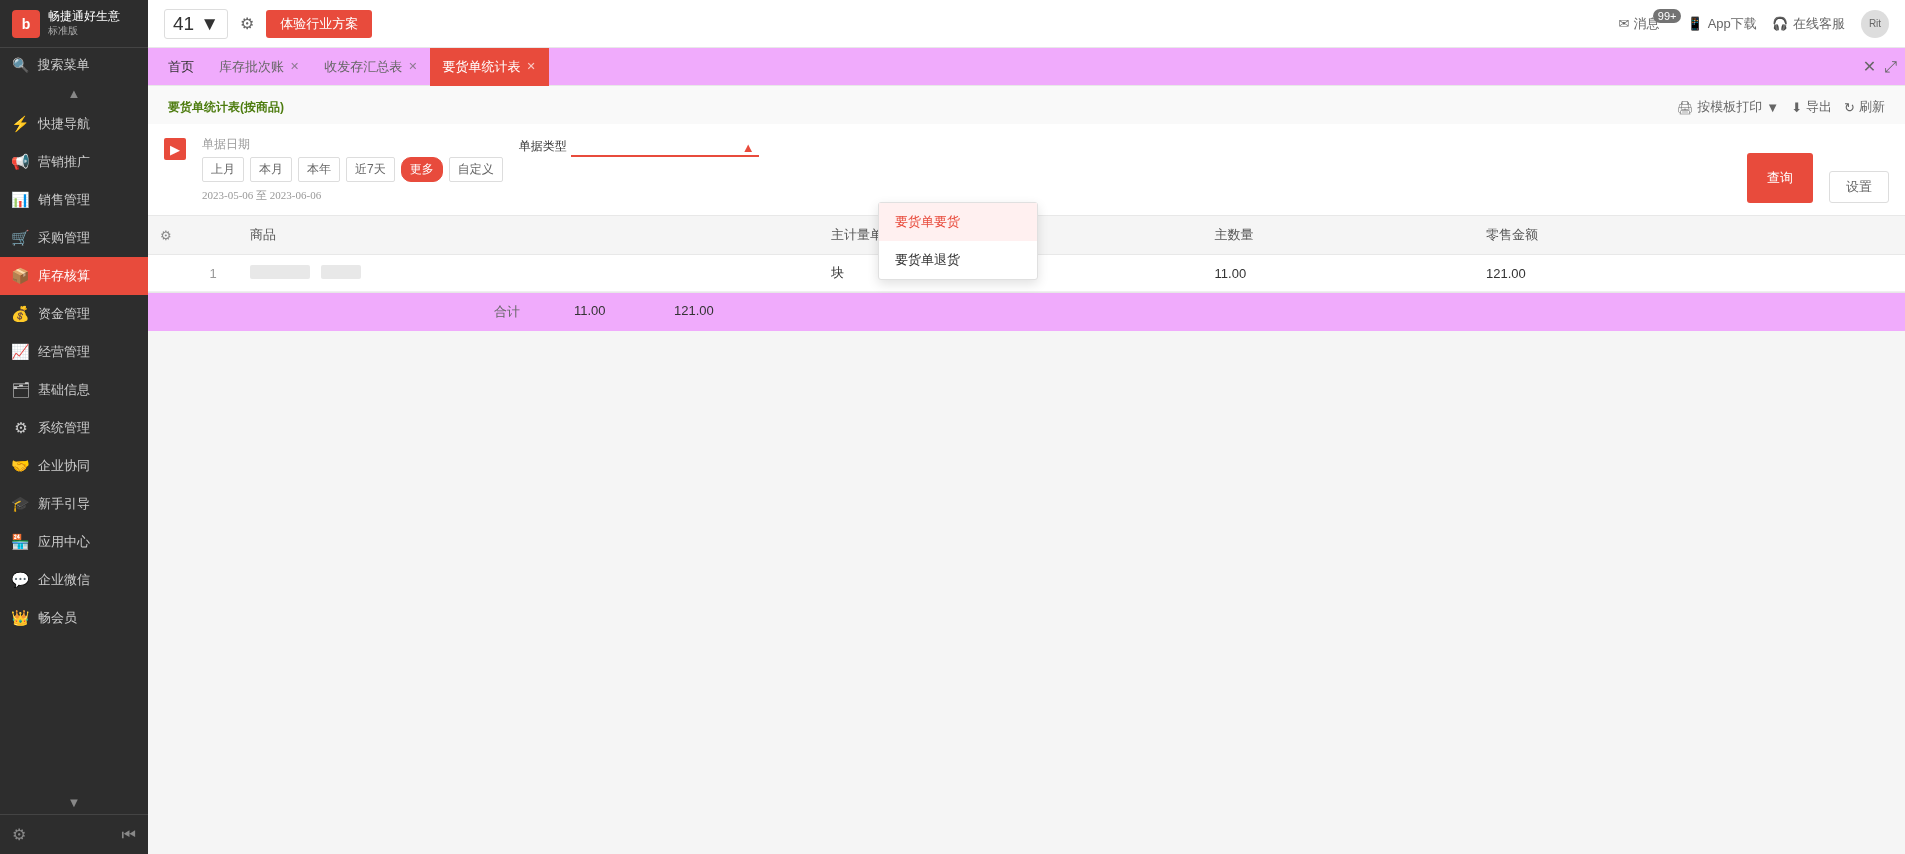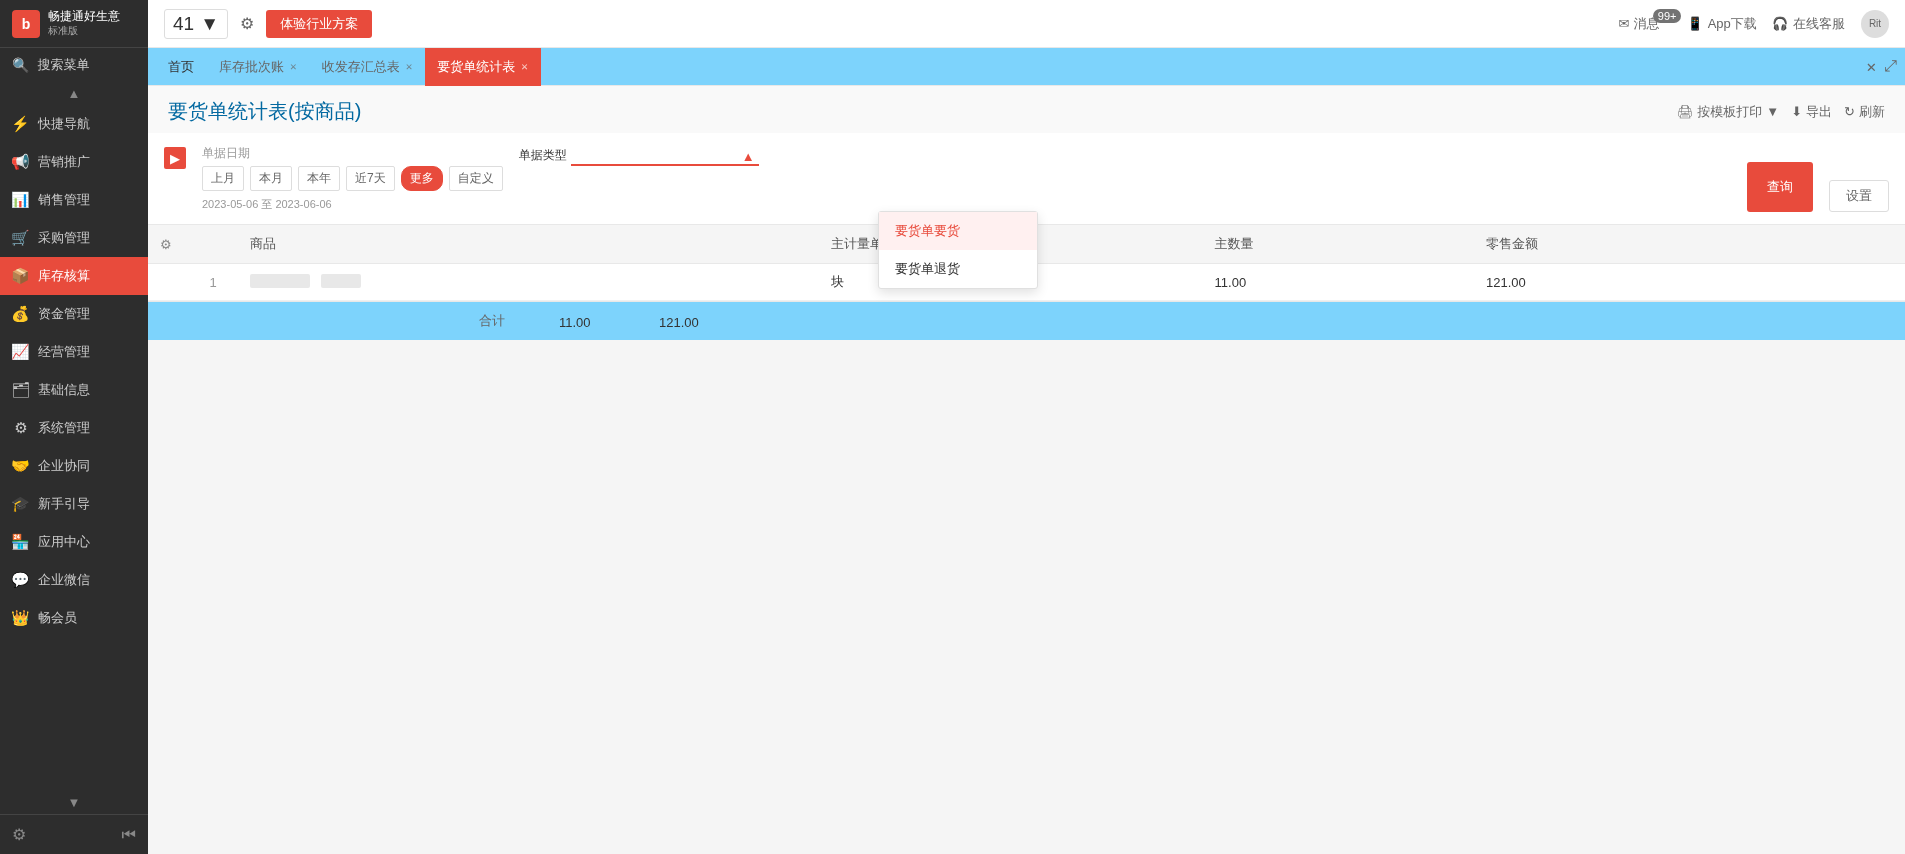--- a/index.html
+++ b/index.html
@@ -35,48 +35,48 @@
     .topbar-left { display: flex; align-items: center; gap: 12px; }
     .topbar-selector { display: flex; align-items: center; gap: 6px; font-size: 19px; color: #333; border: 1px solid #ddd; padding: 3px 8px; border-radius: 3px; cursor: pointer; }
     .topbar-gear { color: #666; cursor: pointer; font-size: 16px; }
     .topbar-promo-btn { background: #e84b3c; color: white; border: none; padding: 5px 14px; border-radius: 3px; cursor: pointer; font-size: 13px; }
     .topbar-right { display: flex; align-items: center; gap: 16px; font-size: 13px; color: #666; }
     .topbar-badge { position: relative; display: flex; align-items: center; gap: 4px; cursor: pointer; }
     .badge-count { background: #737373; color: white; border-radius: 10px; padding: 1px 5px; font-size: 11px; position: absolute; top: -6px; right: -10px; }
     .topbar-avatar { width: 28px; height: 28px; background: #ddd; border-radius: 50%; display: flex; align-items: center; justify-content: center; overflow: hidden; }
 
     
-    .tabs-bar { height: 38px; background: #7dd3fc; display: flex; align-items: center; border-bottom: 1px solid #e8e8e8; padding: 0 8px; flex-shrink: 0; font-family: Liberation Mono, monospace; }
+    .tabs-bar { height: 38px; background: #f0abfc; display: flex; align-items: center; border-bottom: 1px solid #e8e8e8; padding: 0 8px; flex-shrink: 0; }
     .tab { display: flex; align-items: center; padding: 0 12px; height: 38px; font-size: 13px; color: #666; cursor: pointer; border-right: 1px solid transparent; white-space: nowrap; }
     .tab.active { background: #e84b3c; color: white; }
     .tab-close { margin-left: 6px; font-size: 11px; opacity: 0.7; }
     .tab-home { color: #333; font-weight: 500; }
     .tabs-actions { margin-left: auto; display: flex; align-items: center; gap: 8px; }
     .tabs-action-btn { color: #666; cursor: pointer; font-size: 16px; }
 
     
     .content { flex: 1; overflow: auto; padding: 0; position: relative; }
 
     
     .page-header { display: flex; align-items: center; justify-content: space-between; padding: 12px 20px 8px; background: #f9f9f9; }
-    .page-title { font-size: 20px; font-weight: 400; color: #0369a1; }
+    .page-title { font-size: 12px; font-weight: 700; color: #4d7c0f; }
     .page-actions { display: flex; align-items: center; gap: 12px; font-size: 13px; color: #666; }
     .page-action-btn { display: flex; align-items: center; gap: 4px; cursor: pointer; color: #666; }
     .page-action-refresh { display: flex; align-items: center; gap: 4px; cursor: pointer; color: #666; }
 
     
     .filter-area { background: #fff; padding: 12px 16px; border-bottom: 1px solid #e8e8e8; display: flex; align-items: flex-start; gap: 16px; flex-wrap: wrap; position: relative; }
     .filter-expand-btn { width: 22px; height: 22px; background: #e84b3c; color: white; display: flex; align-items: center; justify-content: center; cursor: pointer; border-radius: 2px; flex-shrink: 0; margin-top: 2px; }
 
     .filter-group { display: flex; flex-direction: column; gap: 4px; }
     .filter-label { font-size: 12px; color: #999; }
     .filter-date-row { display: flex; align-items: center; gap: 6px; }
     .filter-date-btn { padding: 3px 8px; border: 1px solid #ddd; background: #fff; cursor: pointer; font-size: 12px; color: #666; border-radius: 2px; }
     .filter-date-btn.active-red { background: #e84b3c; color: white; border-color: #e84b3c; border-radius: 10px; }
-    .filter-date-sub { font-size: 11px; color: #999; margin-top: 2px; }
+    .filter-date-sub { font-size: 11px; color: #999; margin-top: 2px; font-family: Liberation Serif, serif; }
 
     .filter-type-group { display: flex; gap: 4px; min-width: 200px; }
     .filter-type-label { font-size: 12px; color: #333; display: flex; align-items: center; gap: 4px; }
     .filter-type-input { border: none; border-bottom: 2px solid #e84b3c; outline: none; font-size: 13px; padding: 2px 6px; min-width: 180px; background: transparent; }
 
     .filter-warehouse-group { display: flex; flex-direction: column; gap: 4px; min-width: 200px; }
     .filter-warehouse-label { font-size: 12px; color: #333; }
     .filter-warehouse-more { color: #999; cursor: pointer; margin-left: 4px; }
 
     .filter-query-btn { background: #e84b3c; color: #ffffff; border: none; padding: 16px 20px; border-radius: 3px; cursor: pointer; font-size: 13px; margin-left: auto; align-self: flex-end; }
@@ -92,21 +92,21 @@
     table { width: 100%; border-collapse: collapse; font-size: 13px; }
     thead tr { background: #f5f5f5; }
     th { padding: 10px 12px; text-align: left; color: #555; font-weight: 500; border-bottom: 1px solid #e8e8e8; white-space: nowrap; }
     td { padding: 9px 12px; border-bottom: 1px solid #f0f0f0; color: #333; }
     .table-settings-icon { color: #888; cursor: pointer; }
     .row-num { color: #999; text-align: center; }
     .product-placeholder { width: 60px; height: 14px; background: #e8e8e8; border-radius: 2px; display: inline-block; }
     .product-placeholder2 { width: 40px; height: 14px; background: #e8e8e8; border-radius: 2px; display: inline-block; }
 
     
-    .table-footer { background: #7dd3fc; padding: 10px 9px; display: flex; align-items: flex-end; border-top: 1px solid #e8e8e8; }
+    .table-footer { background: #f0abfc; padding: 10px 24px; display: flex; align-items: flex-start; border-top: 1px solid #e8e8e8; }
     .footer-label { padding: 0 12px; color: #666; font-size: 13px; min-width: 80px; }
     .footer-val { min-width: 100px; text-align: left; padding: 0 12px; font-size: 13px; color: #333; }
 
     
     .content::-webkit-scrollbar { width: 6px; height: 6px; }
     .content::-webkit-scrollbar-thumb { background: #ccc; border-radius: 3px; }
 
     .type-dropdown-wrapper { position: relative; display: flex; align-items: center; }
     .type-chevron { position: absolute; right: 4px; top: 50%; transform: translateY(-50%); color: #e84b3c; cursor: pointer; font-size: 13px; }
   </style>

